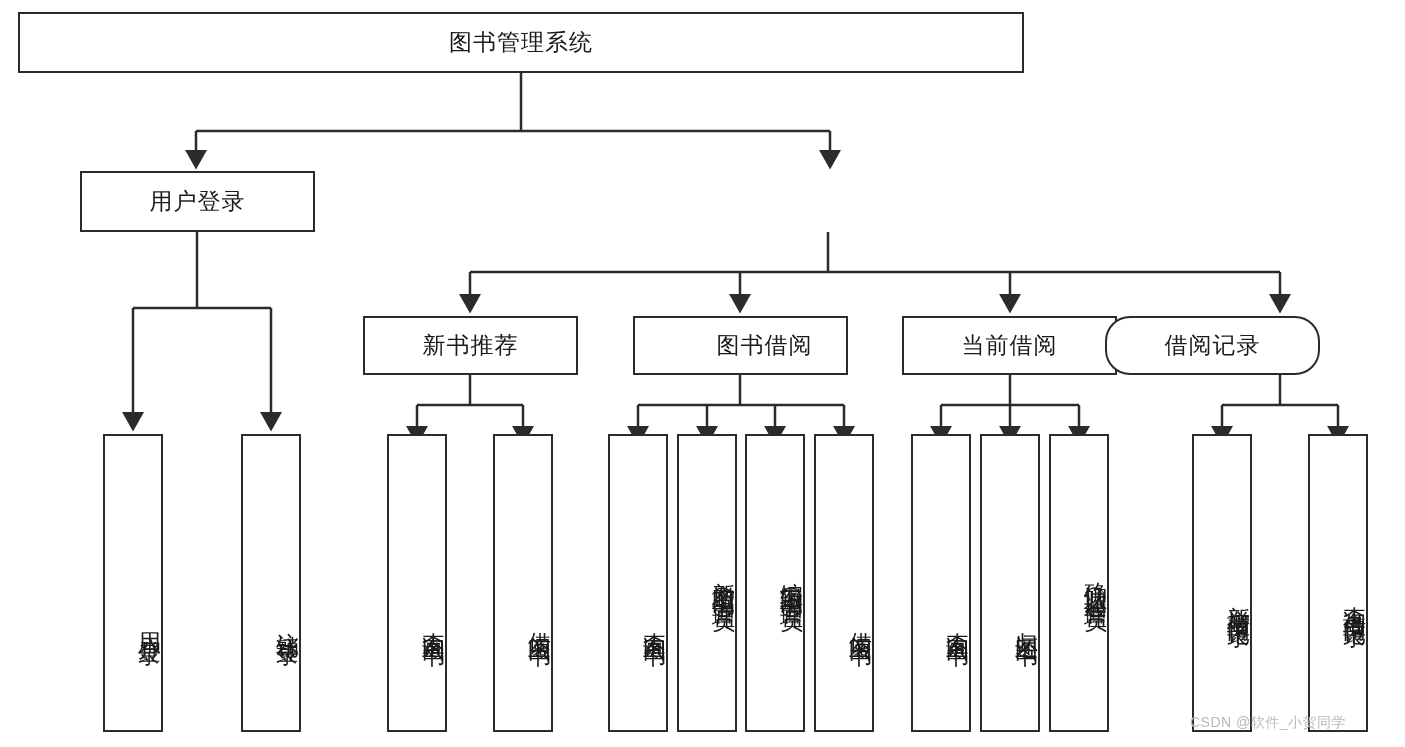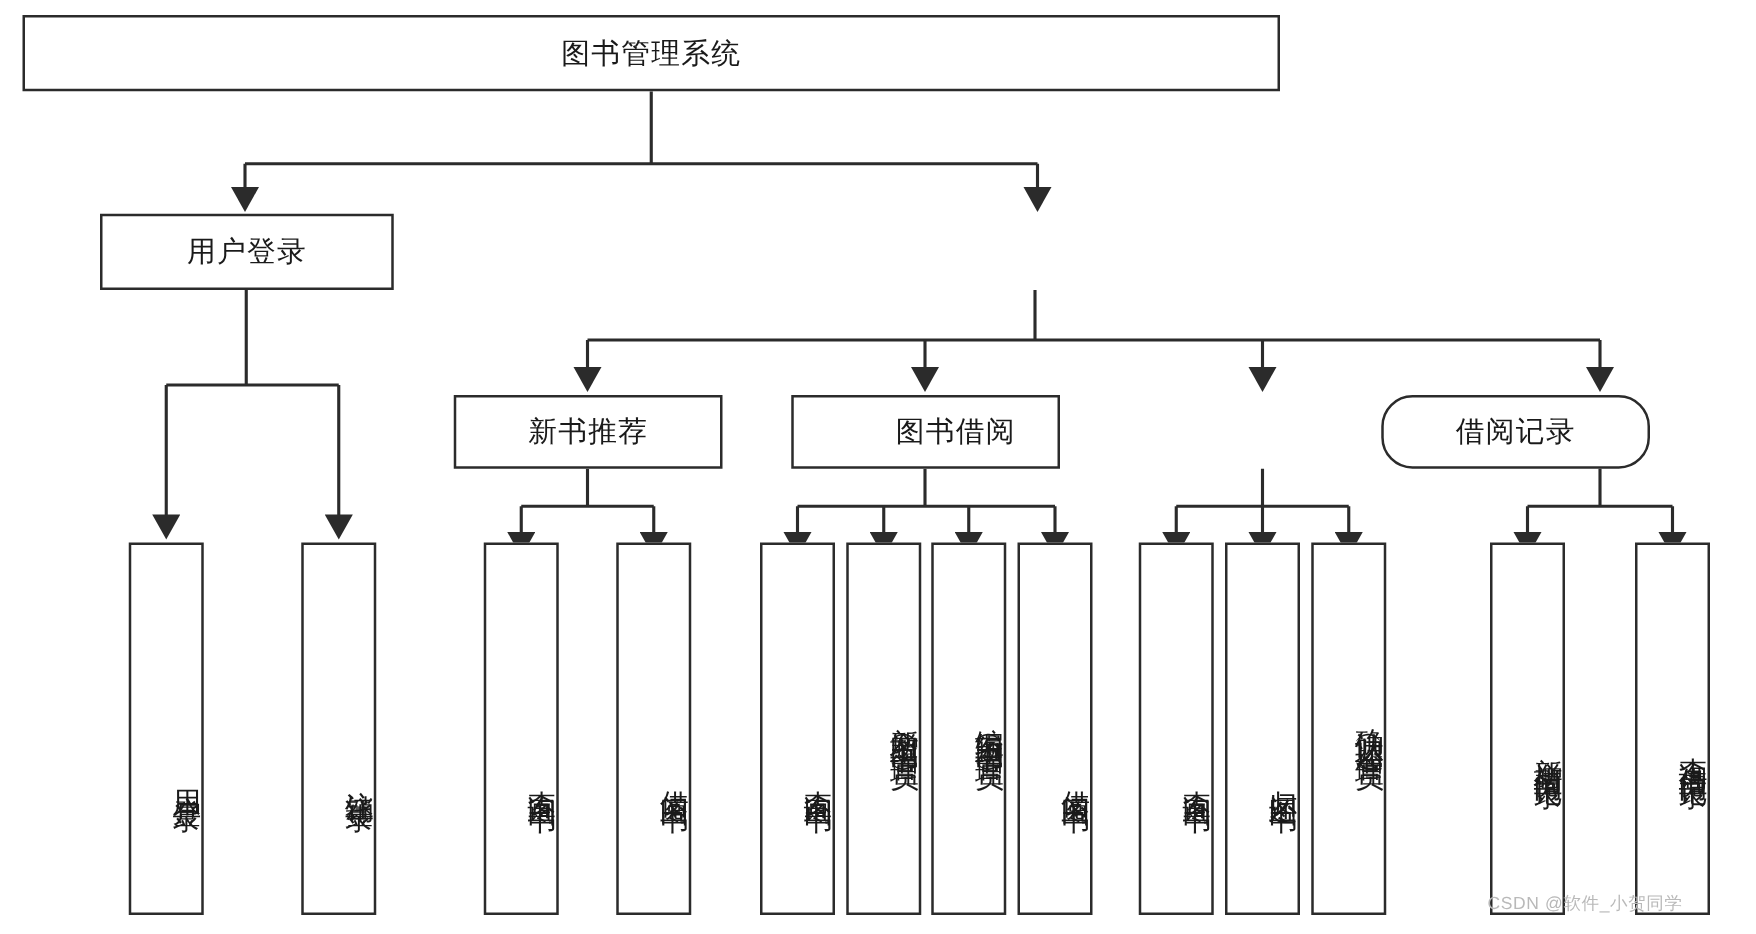--- a/index.html
+++ b/index.html
@@ -124,20 +124,23 @@
   <div class="node h" style="left:80px; top:171px; width:235px; height:61px;">
     <span>用户登录</span>
   </div>
 
   <div class="node h" style="left:363px; top:316px; width:215px; height:59px;">
     <span>新书推荐</span>
   </div>
   <div class="node h" style="left:633px; top:316px; width:215px; height:59px;padding-left:48px;">
     <span>图书借阅</span>
   </div>
+  <div class="node h" style="left:902px; top:316px; width:215px; height:59px;">
+    <span>当前借阅</span>
+  </div>
   <div class="node h" style="left:1105px; top:316px; width:215px; height:59px;border-radius:25px;">
     <span>借阅记录</span>
   </div>
 
   <div class="node v" style="left:103px; top:434px; width:60px; height:298px; padding-top:86px;">
     <span class="vtext">用户登录</span>
   </div>
   <div class="node v" style="left:241px; top:434px; width:60px; height:298px; padding-top:86px;">
     <span class="vtext">注销登录</span>
   </div>

